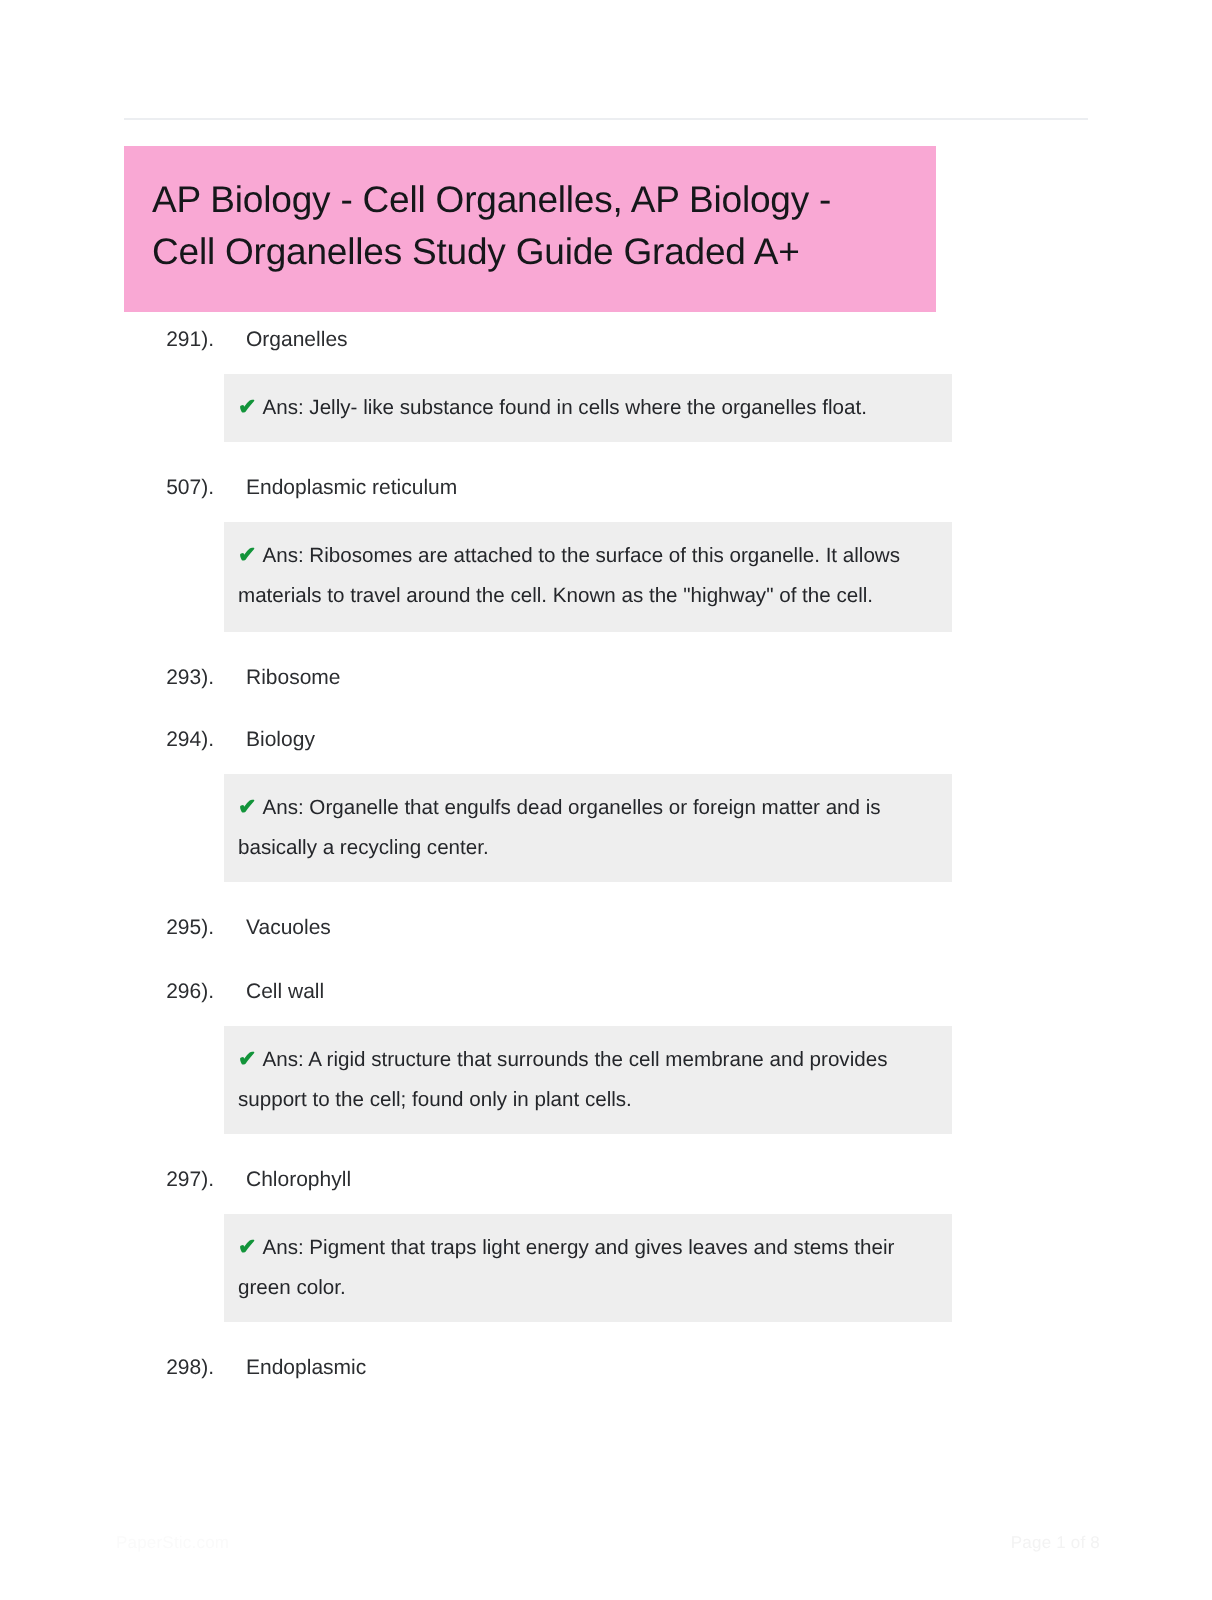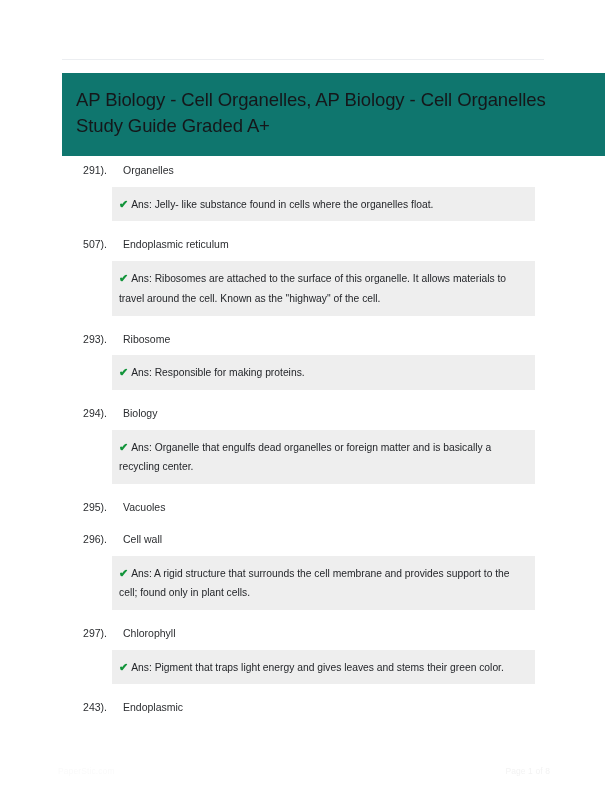--- a/index.html
+++ b/index.html
@@ -30,23 +30,23 @@
     width: 482px;
     height: 1px;
     background: #eceef1;
   }
 
   
   .title-banner {
     position: absolute;
     left: 62px;
     top: 73px;
-    width: 543px;
+    width: 406px;
     box-sizing: border-box;
-    background: #0f766e;
+    background: #f9a8d4;
     padding: 14px 18px 16px 14px;
   }
   .title-text {
     font-size: 18.5px;
     line-height: 1.42;
     color: #15171a;
     font-weight: 400;
     letter-spacing: -0.1px;
   }
 
@@ -82,21 +82,21 @@
   .q-text {
     margin-left: 16px;
     font-size: 10.5px;
     color: #2b2d30;
     line-height: 1.5;
     padding-top: 1px;
   }
 
   .ans-box {
     margin: 8px 0 0 112px;
-    width: 423px;
+    width: 364px;
     box-sizing: border-box;
     background: #eeeeee;
     padding: 7px 10px 8px 7px;
   }
   .ans-line {
     font-size: 10.3px;
     line-height: 1.62;
     color: #24262a;
   }
   .check-icon {
@@ -156,21 +156,20 @@
           <div class="q-num">507).</div>
           <div class="q-text">Endoplasmic reticulum</div>
         </div>
         <div class="ans-box"><span class="check-icon">✔</span><span class="ans-line">Ans: Ribosomes are attached to the surface of this organelle. It allows materials to travel around the cell. Known as the "highway" of the cell.</span></div>
       </div>
       <div class="qa-item">
         <div class="q-row">
           <div class="q-num">293).</div>
           <div class="q-text">Ribosome</div>
         </div>
-        <div class="ans-box"><span class="check-icon">✔</span><span class="ans-line">Ans: Responsible for making proteins.</span></div>
       </div>
       <div class="qa-item">
         <div class="q-row">
           <div class="q-num">294).</div>
           <div class="q-text">Biology</div>
         </div>
         <div class="ans-box"><span class="check-icon">✔</span><span class="ans-line">Ans: Organelle that engulfs dead organelles or foreign matter and is basically a recycling center.</span></div>
       </div>
       <div class="qa-item">
         <div class="q-row">
@@ -187,21 +186,21 @@
       </div>
       <div class="qa-item">
         <div class="q-row">
           <div class="q-num">297).</div>
           <div class="q-text">Chlorophyll</div>
         </div>
         <div class="ans-box"><span class="check-icon">✔</span><span class="ans-line">Ans: Pigment that traps light energy and gives leaves and stems their green color.</span></div>
       </div>
       <div class="qa-item">
         <div class="q-row">
-          <div class="q-num">243).</div>
+          <div class="q-num">298).</div>
           <div class="q-text">Endoplasmic</div>
         </div>
       </div>
     </div>
 
   <div class="footer">
     <div class="footer-left">PaperStic.com</div>
     <div class="footer-right">Page 1 of 8</div>
   </div>
 

